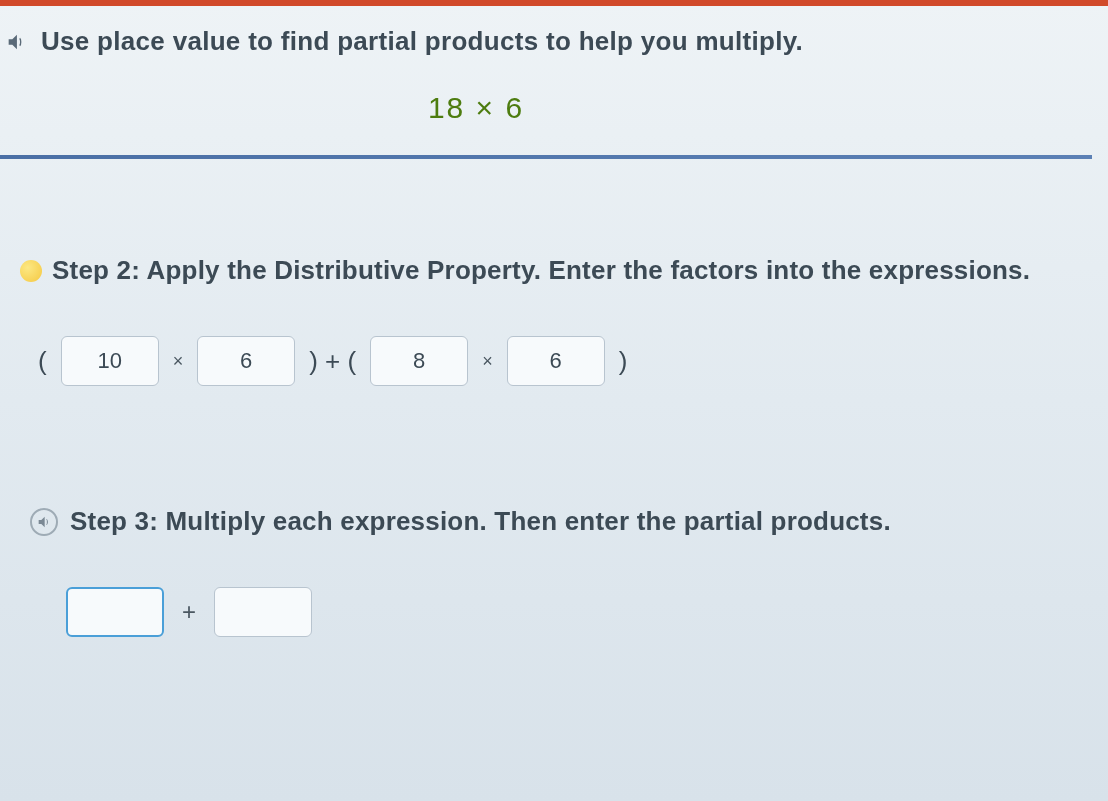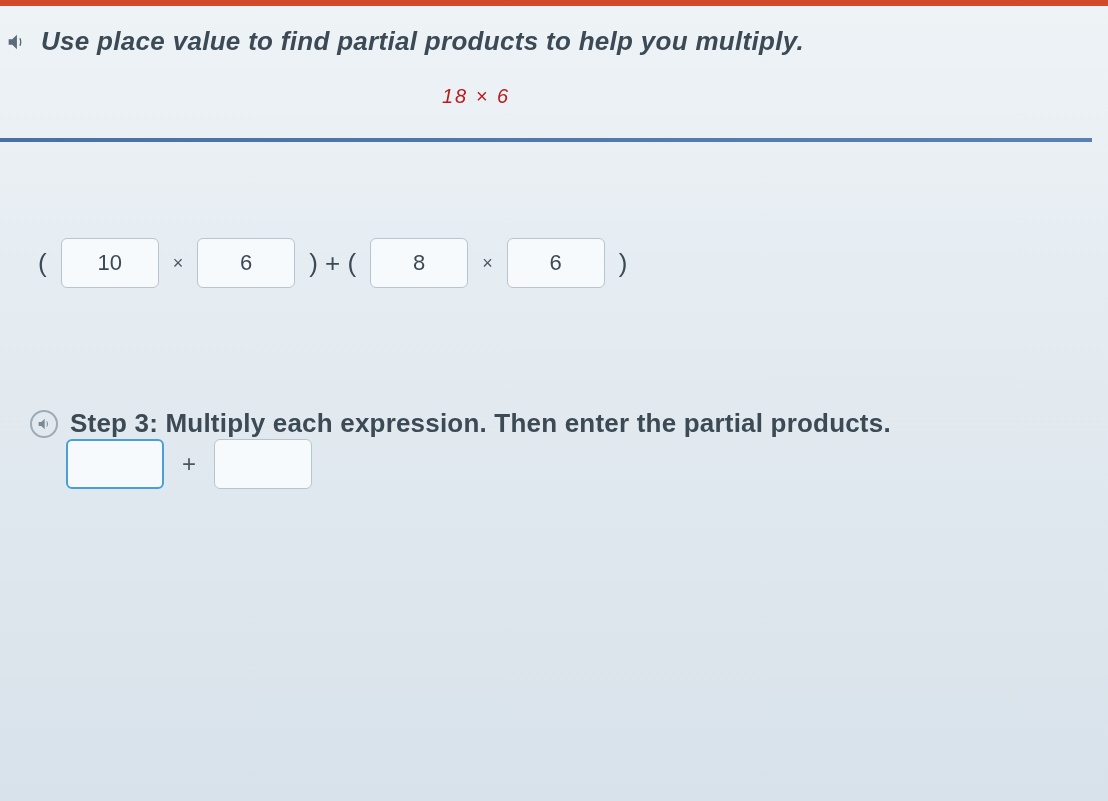--- a/index.html
+++ b/index.html
@@ -15,21 +15,20 @@
       overflow: hidden;
       position: relative;
     }
     .top-bar {
       width: 100%;
       height: 6px;
       background: #d14a2a;
     }
     .header-section {
       padding: 20px 16px 0 0;
-      font-style: italic;
     }
     .instruction-row {
       display: flex;
       align-items: center;
       gap: 14px;
       padding: 0 0 12px 5px;
     }
     .audio-icon {
       width: 22px;
       height: 22px;
@@ -46,26 +45,27 @@
       color: #3c4a55;
       font-size: 26px;
       font-weight: 600;
       letter-spacing: 0.3px;
     }
     .equation-row {
       text-align: center;
       padding: 16px 0 28px 0;
     }
     .equation-text {
-      color: #b91c1c;
-      font-size: 20px;
+      color: #4d7c0f;
+      font-size: 30px;
       font-weight: 500;
       letter-spacing: 2px;
       display: inline-block;
       margin-left: -140px;
+      margin-top: 6px;
     }
     .divider {
       width: 100%;
       height: 4px;
       background: linear-gradient(to right, #4a6fa5, #5b80b5);
       margin-top: 2px;
     }
     .content-section {
       padding: 96px 20px 0 20px;
     }
@@ -140,20 +140,21 @@
     .input-box.active {
       border: 2px solid #4a9fd8;
     }
     .step3-section {
       padding: 0 0 0 10px;
     }
     .step3-row {
       display: flex;
       align-items: center;
       gap: 12px;
+      margin-bottom: 50px;
     }
     .partial-row {
       display: flex;
       align-items: center;
       gap: 18px;
       padding-left: 36px;
     }
   </style>
 </head>
 <body>
@@ -171,20 +172,24 @@
     <span class="instruction-text">Use place value to find partial products to help you multiply.</span>
   </div>
   <div class="equation-row">
     <span class="equation-text">18  ×  6</span>
   </div>
   <div class="divider"></div>
 </div>
 
 <div class="content-section">
 
+  <div class="step-row">
+    <span class="step-marker marker-yellow"></span>
+    <span class="step-text">Step 2: Apply the Distributive Property. Enter the factors into the expressions.</span>
+  </div>
 
   <div class="expression-row">
     <span class="paren">(</span>
     <input class="input-box" value="10" style="">
     <span class="operator">×</span>
     <input class="input-box" value="6" style="">
     <span class="paren">) + (</span>
     <input class="input-box" value="8" style="">
     <span class="operator">×</span>
     <input class="input-box" value="6" style="">

